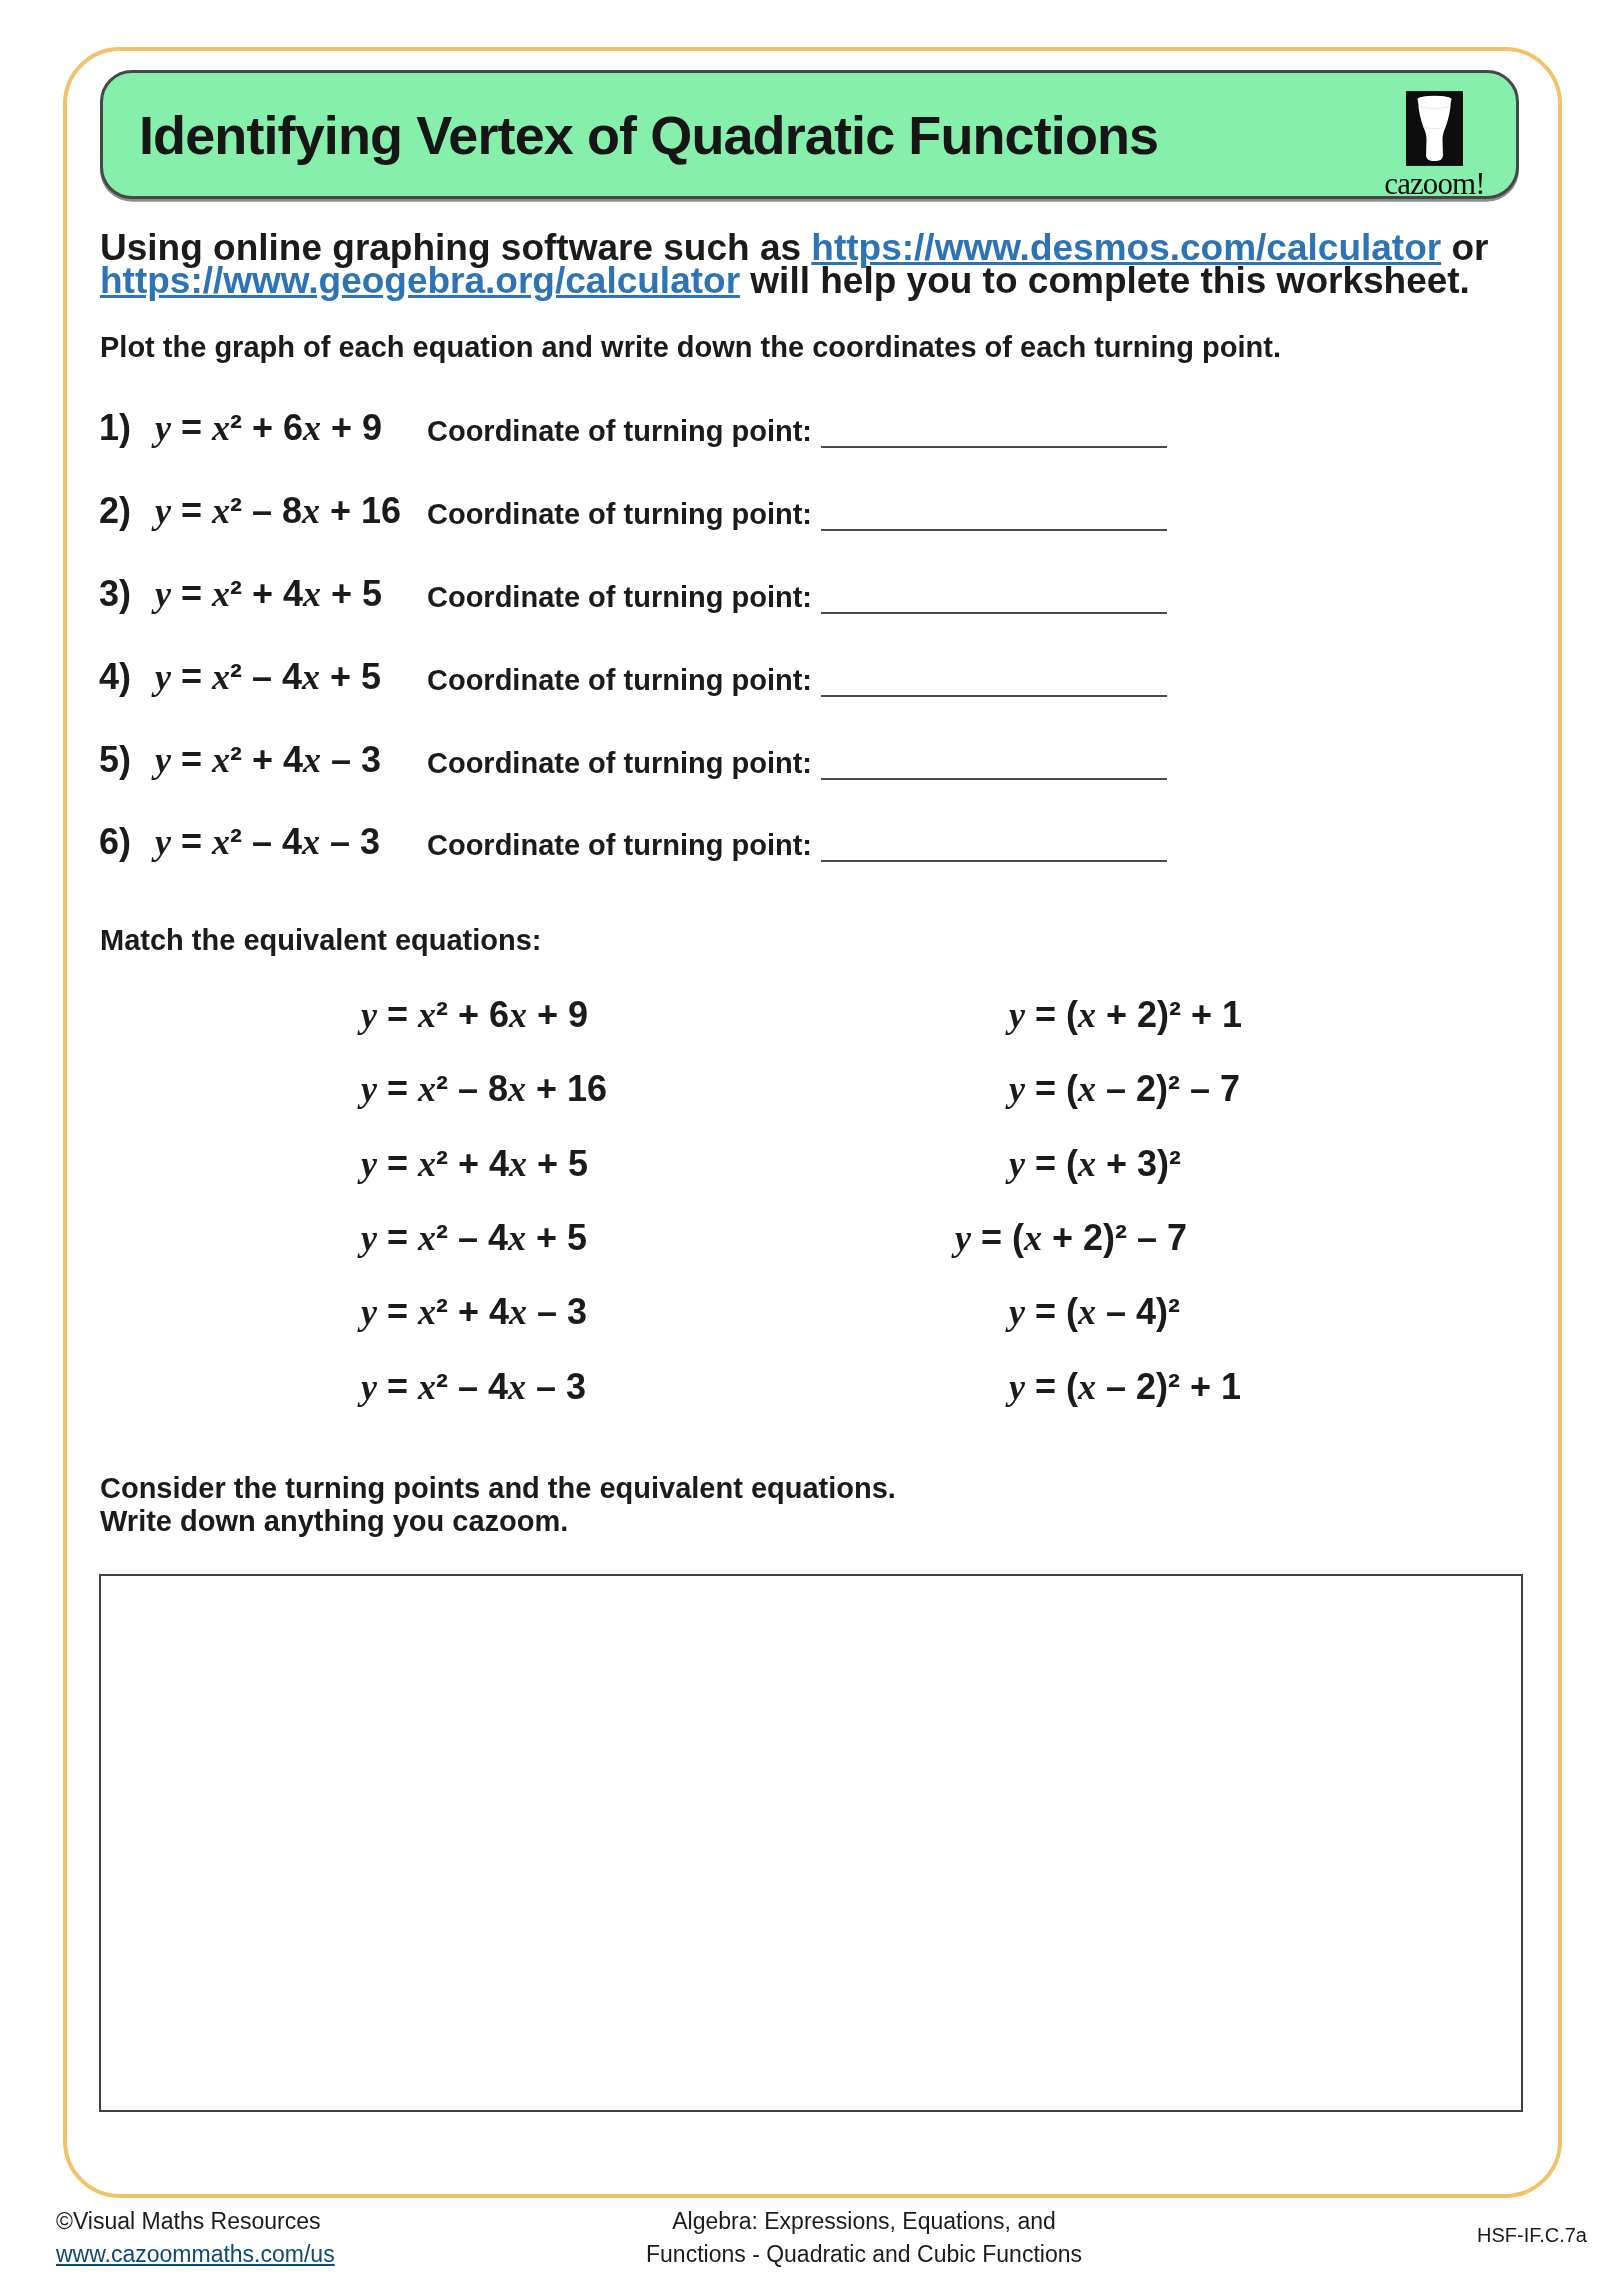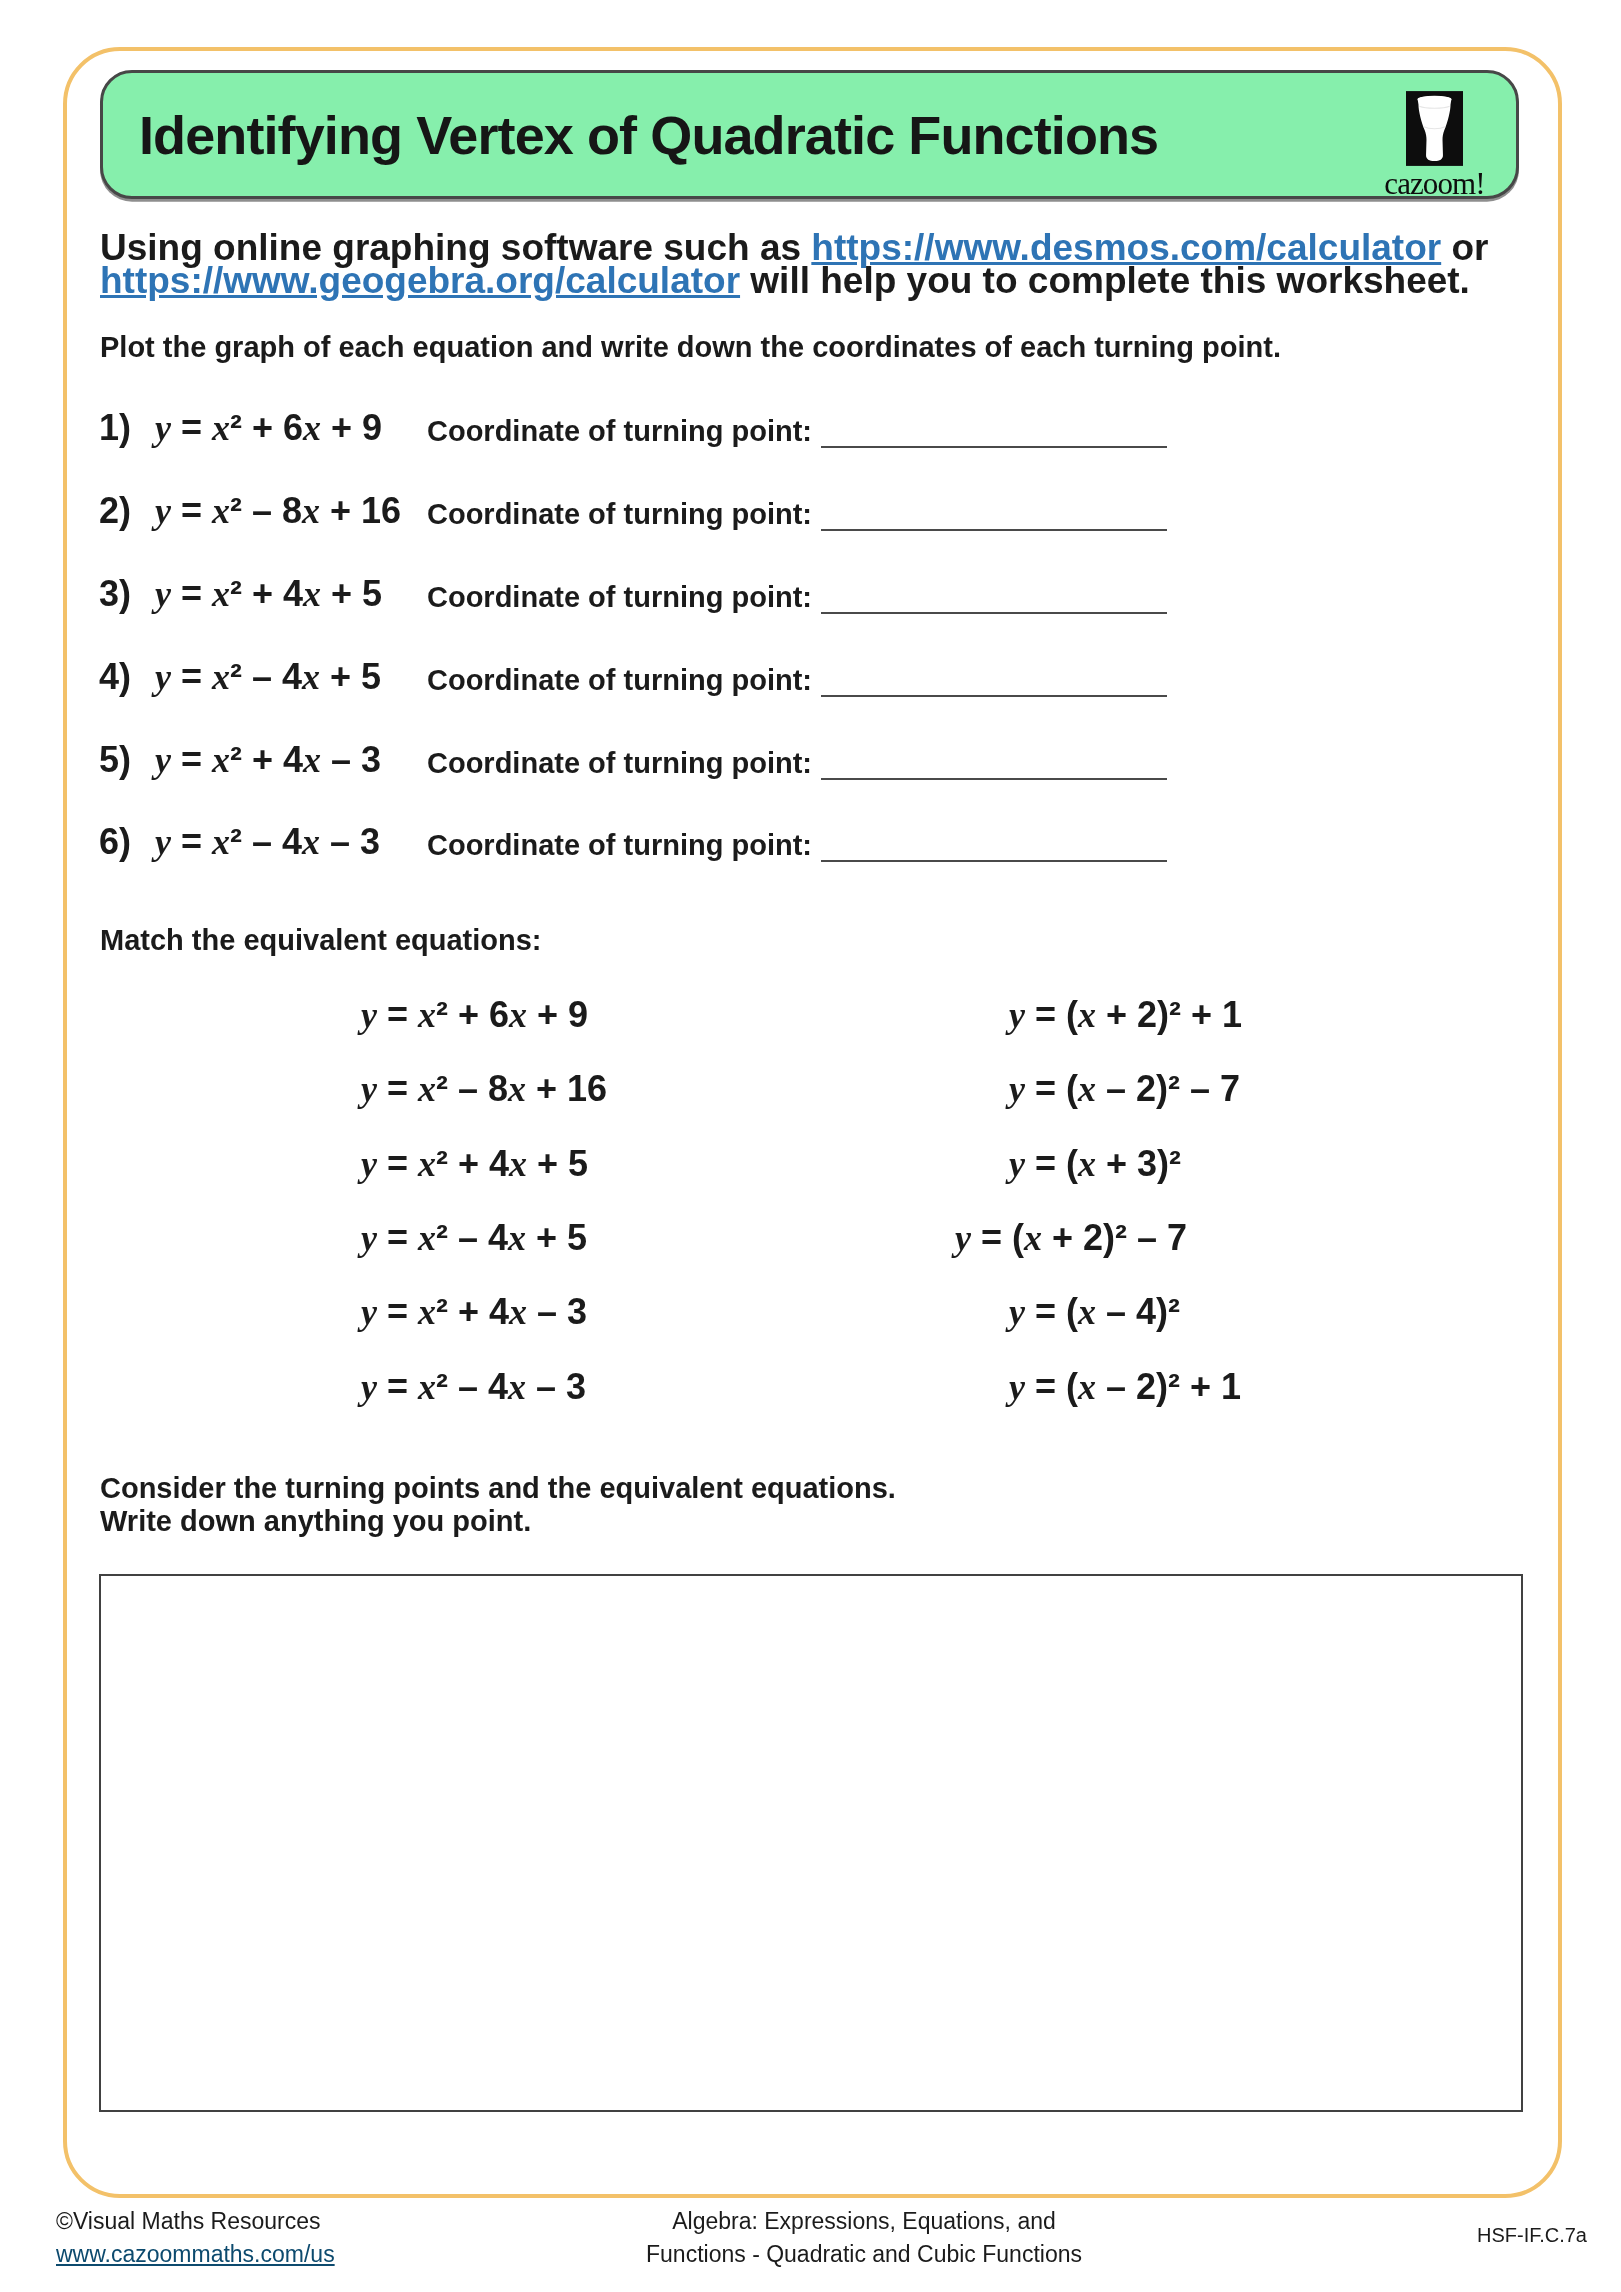--- a/index.html
+++ b/index.html
@@ -144,21 +144,21 @@
 
   <span class="match-eq" style="top: 1291px; left: 1009px;"><span class="v">y</span> = (<span class="v">x</span> – 4)²</span>
 
   <span class="match-eq" style="top: 1366px; left: 361px;"><span class="v">y</span> = <span class="v">x</span>² – 4<span class="v">x</span> – 3</span>
 
   <span class="match-eq" style="top: 1366px; left: 1009px;"><span class="v">y</span> = (<span class="v">x</span> – 2)² + 1</span>
 </div>
 
   <div class="consider">
     <span>Consider the turning points and the equivalent equations.</span><br>
-    <span>Write down anything you point.</span>
+    <span>Write down anything you cazoom.</span>
   </div>
 
   <div class="answer-box"></div>
 
   <div class="f-left">
     <span>©Visual Maths Resources</span><br>
     <a href="#">www.cazoommaths.com/us</a>
   </div>
   <div class="f-center">
     <span>Algebra: Expressions, Equations, and</span><br>

